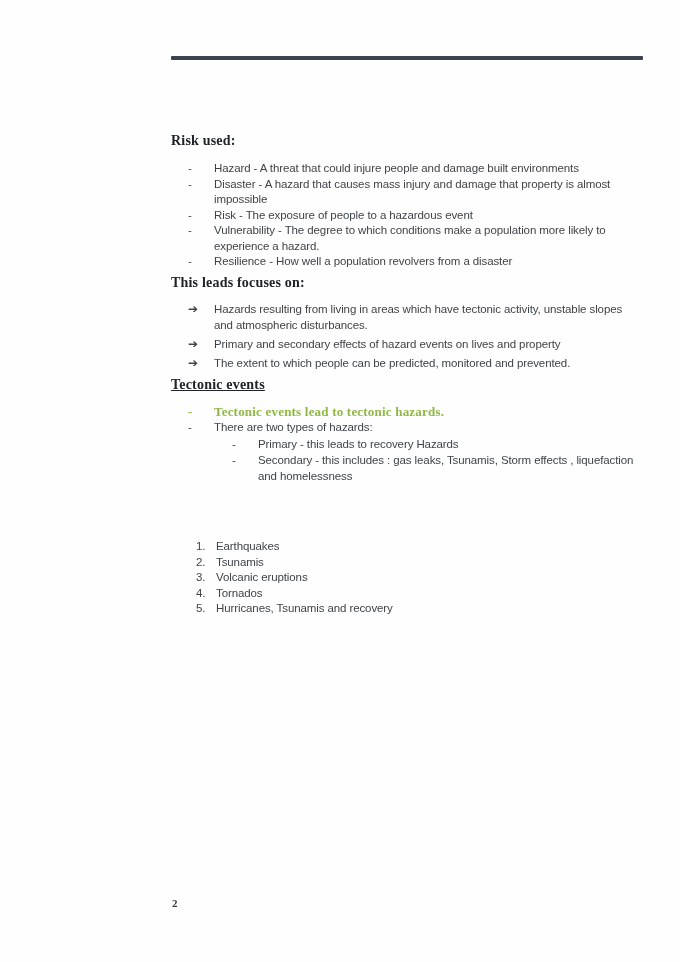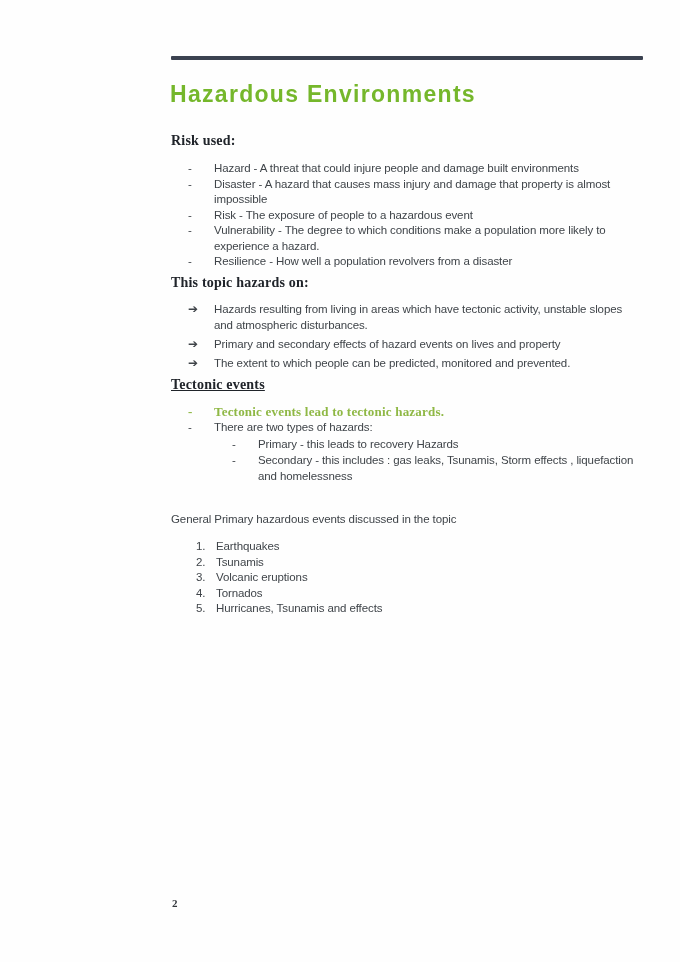--- a/index.html
+++ b/index.html
@@ -62,21 +62,20 @@
     font-family:"Liberation Serif",serif;font-weight:700;font-size:11px;color:#33373c;
   }
 </style>
 </head>
 <body>
 
 <div class="page">
 
   <div class="rule"></div>
 
-  <h1 class="doc-title">Hazardous Environments</h1>
 
   <h2 class="h-serif" id="terms-heading">Risk used:</h2>
 
   <div class="list" id="terms-list">
     <div class="li">
       <span class="m">-</span>
       <span class="t">Hazard - A threat that could injure people and damage built environments</span>
     </div>
     <div class="li">
       <span class="m">-</span>
@@ -89,21 +88,21 @@
     <div class="li">
       <span class="m">-</span>
       <span class="t">Vulnerability - The degree to which conditions make a population more likely to experience a hazard.</span>
     </div>
     <div class="li">
       <span class="m">-</span>
       <span class="t">Resilience - How well a population revolvers from a disaster</span>
     </div>
   </div>
 
-  <h2 class="h-serif" id="focus-heading">This topic hazards on:</h2>
+  <h2 class="h-serif" id="focus-heading">This leads focuses on:</h2>
 
   <div class="list" id="focus-list">
     <div class="li">
       <span class="m">➔</span>
       <span class="t">Hazards resulting from living in areas which have tectonic activity, unstable slopes and atmospheric disturbances.</span>
     </div>
     <div class="li">
       <span class="m">➔</span>
       <span class="t">Primary and secondary effects of hazard events on lives and property</span>
     </div>
@@ -127,40 +126,39 @@
     <div class="li sub">
       <span class="m">-</span>
       <span class="t">Primary - this leads to recovery Hazards</span>
     </div>
     <div class="li sub">
       <span class="m">-</span>
       <span class="t">Secondary - this includes : gas leaks, Tsunamis, Storm effects , liquefaction and homelessness</span>
     </div>
   </div>
 
-  <p class="general-intro">General Primary hazardous events discussed in the topic</p>
 
   <div class="list" id="numbered-list">
     <div class="li">
       <span class="m">1.</span>
       <span class="t">Earthquakes</span>
     </div>
     <div class="li">
       <span class="m">2.</span>
       <span class="t">Tsunamis</span>
     </div>
     <div class="li">
       <span class="m">3.</span>
       <span class="t">Volcanic eruptions</span>
     </div>
     <div class="li">
       <span class="m">4.</span>
       <span class="t">Tornados</span>
     </div>
     <div class="li">
       <span class="m">5.</span>
-      <span class="t">Hurricanes, Tsunamis and effects</span>
+      <span class="t">Hurricanes, Tsunamis and recovery</span>
     </div>
   </div>
 
   <div class="page-number">2</div>
 
 </div>
 
 </body></html>

